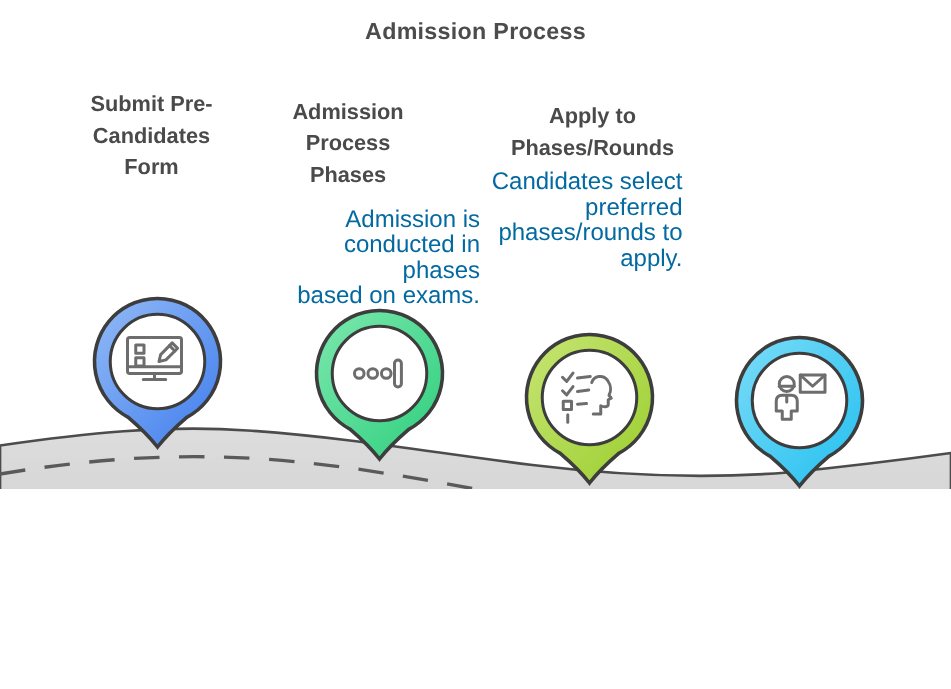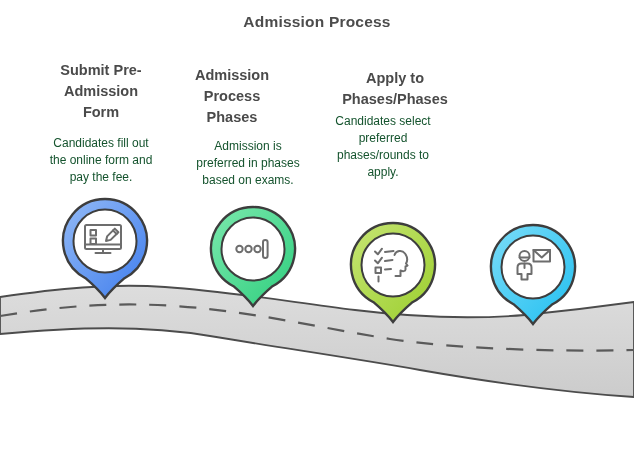--- a/index.html
+++ b/index.html
@@ -1,21 +1,21 @@
 <!DOCTYPE html>
 <html><head>
 <meta charset="utf-8">
 <style>
   * { margin: 0; padding: 0; box-sizing: border-box; }
   html, body { background: #ffffff; }
   body { font-family: "Liberation Sans", sans-serif; }
   .canvas {
     position: relative;
     width: 634px;
-    height: 459px;
+    height: 326px;
     background: #ffffff;
     overflow: hidden;
   }
   .title {
     position: absolute;
     left: 0; right: 0; top: 13px;
     text-align: center;
     font-size: 15.5px;
     font-weight: bold;
     color: #4c4c4c;
@@ -27,24 +27,24 @@
     text-align: center;
     font-size: 14.5px;
     font-weight: bold;
     line-height: 21px;
     color: #4a4a4a;
     white-space: pre-line;
   }
   .step-desc {
     position: absolute;
     width: 144px;
-    text-align: center;
-    font-size: 12px;
+    text-align: right;
+    font-size: 16px;
     line-height: 17px;
-    color: #14532d;
+    color: #0369a1;
     white-space: pre-line;
   }
   #h1 { left: 31px;  top: 60px; }
   #h2 { left: 162px; top: 65px; }
   #h3 { left: 325px; top: 68px; }
   #h4 { left: 458px; top: 66px; }
   #d1 { left: 29px;  top: 135px; }
   #d2 { left: 176px; top: 138px; }
   #d3 { left: 311px; top: 113px; }
   #d4 { left: 457px; top: 117px; }
@@ -66,33 +66,30 @@
   .icon { fill: none; stroke: #6d6d6d; stroke-width: 2; stroke-linecap: round; stroke-linejoin: round; }
 </style>
 </head>
 <body>
 
 <div class="canvas">
 
   <div class="title">Admission Process</div>
 
   <div class="step-heading" id="h1">Submit Pre-
-Admission
+Candidates
 Form</div>
   <div class="step-heading" id="h2">Admission
 Process
 Phases</div>
   <div class="step-heading" id="h3">Apply to
-Phases/Phases</div>
+Phases/Rounds</div>
 
-  <div class="step-desc" id="d1">Candidates fill out
-the online form and
-pay the fee.</div>
   <div class="step-desc" id="d2">Admission is
-preferred in phases
+conducted in phases
 based on exams.</div>
   <div class="step-desc" id="d3">Candidates select
 preferred
 phases/rounds to
 apply.</div>
 
   <svg class="road-svg" width="634" height="459" viewBox="0 0 634 459">
     <defs>
       <linearGradient id="roadGrad" x1="0" y1="0" x2="0" y2="1">
         <stop offset="0" stop-color="#dddddd"></stop>

